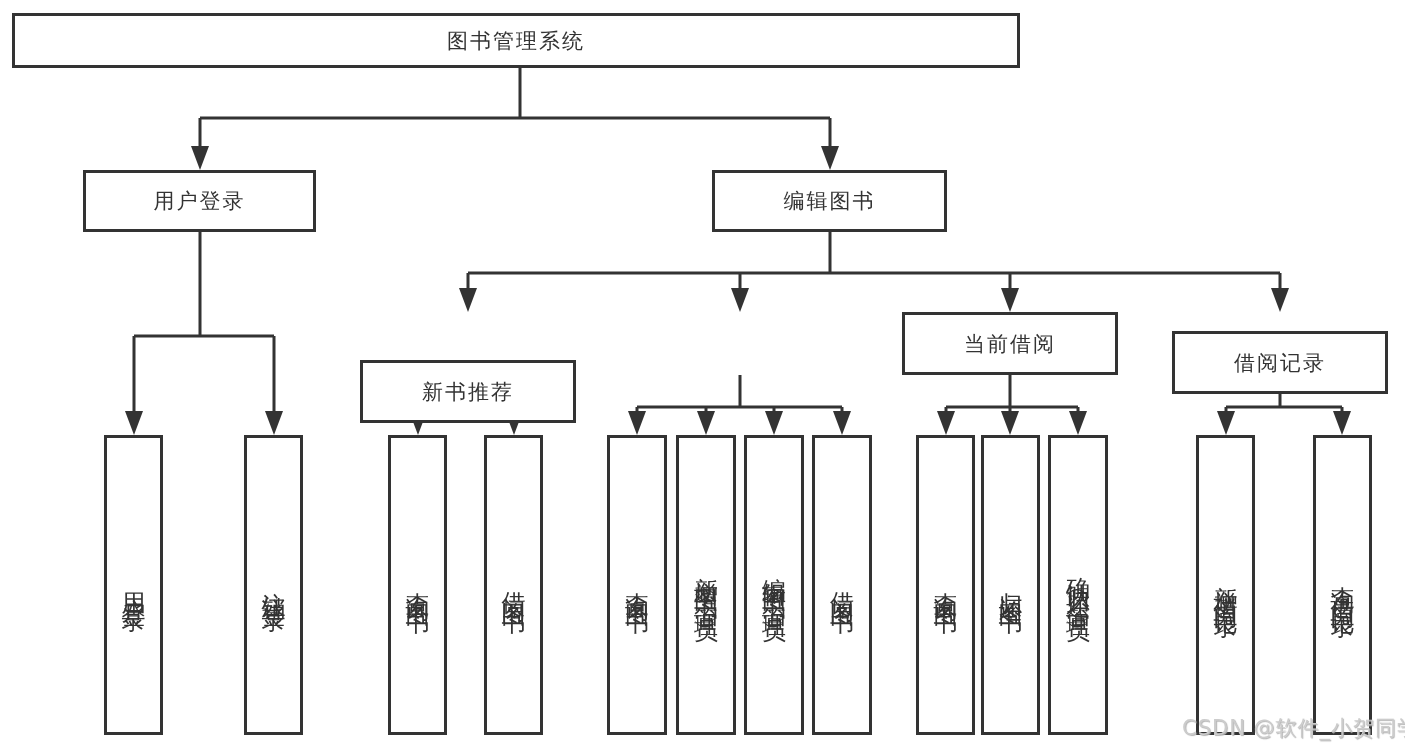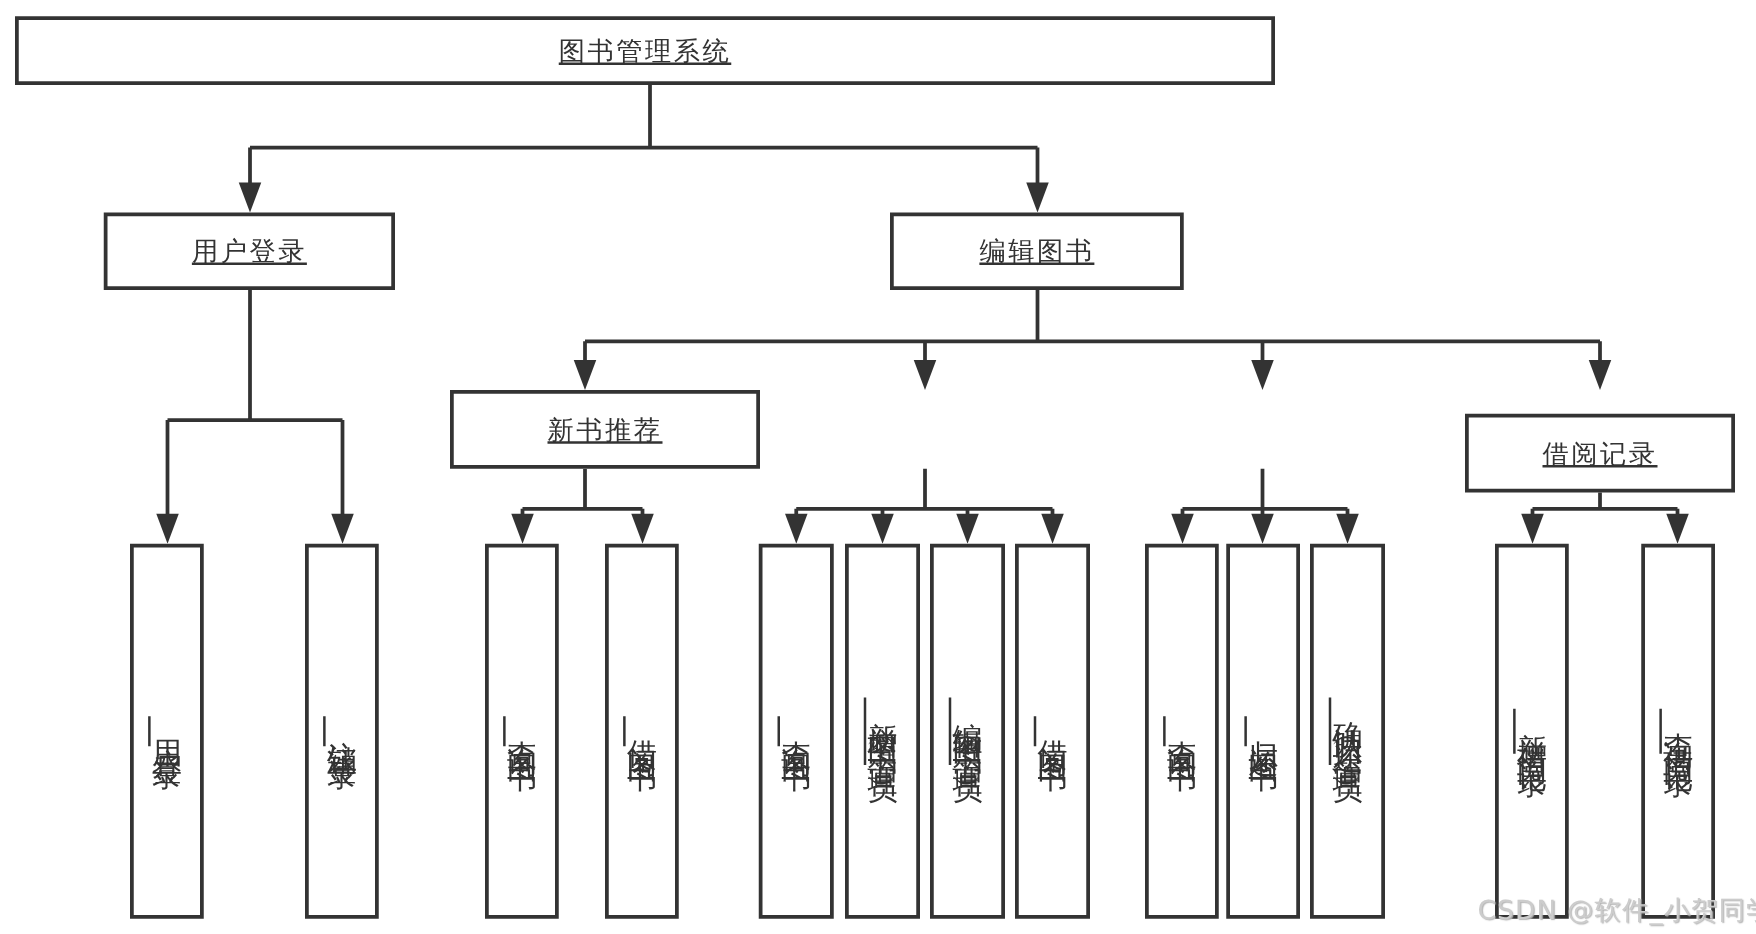--- a/index.html
+++ b/index.html
@@ -22,21 +22,20 @@
   }
 
   .node {
     position: absolute;
     background: #ffffff;
     border: 3px solid #333333;
     display: flex;
     align-items: center;
     justify-content: center;
     color: #333333;
-    text-decoration: underline;
   }
 
   .node .hlabel {
     font-size: 21px;
     letter-spacing: 2px;
     white-space: nowrap;
     color: #333333;
   }
 
   .root  { left: 12px;  top: 13px;  width: 1008px; height: 55px; }
@@ -120,22 +119,25 @@
     <span class="hlabel">图书管理系统</span>
   </div>
 
   <div class="node lvl2" style="left:83px; width:233px;">
     <span class="hlabel">用户登录</span>
   </div>
   <div class="node lvl2" style="left:712px; width:235px;">
     <span class="hlabel">编辑图书</span>
   </div>
 
-  <div class="node lvl3" style="left:360px; width:248px;">
+  <div class="node lvl3" style="left:360px; width:216px;margin-top:48px;">
     <span class="hlabel">新书推荐</span>
+  </div>
+  <div class="node lvl3" style="left:902px; width:216px;">
+    <span class="hlabel">当前借阅</span>
   </div>
   <div class="node lvl3" style="left:1172px; width:216px;margin-top:19px;">
     <span class="hlabel">借阅记录</span>
   </div>
 
   <div class="node leaf" style="left:104px;">
     <span class="vtext">用户登录</span>
   </div>
   <div class="node leaf" style="left:244px;">
     <span class="vtext">注销登录</span>

